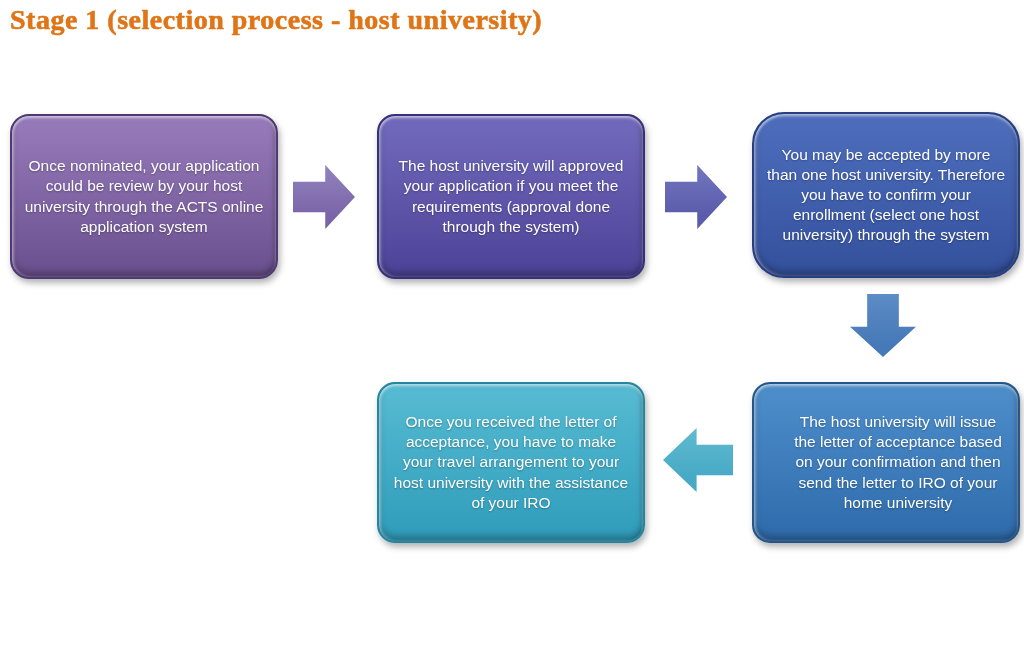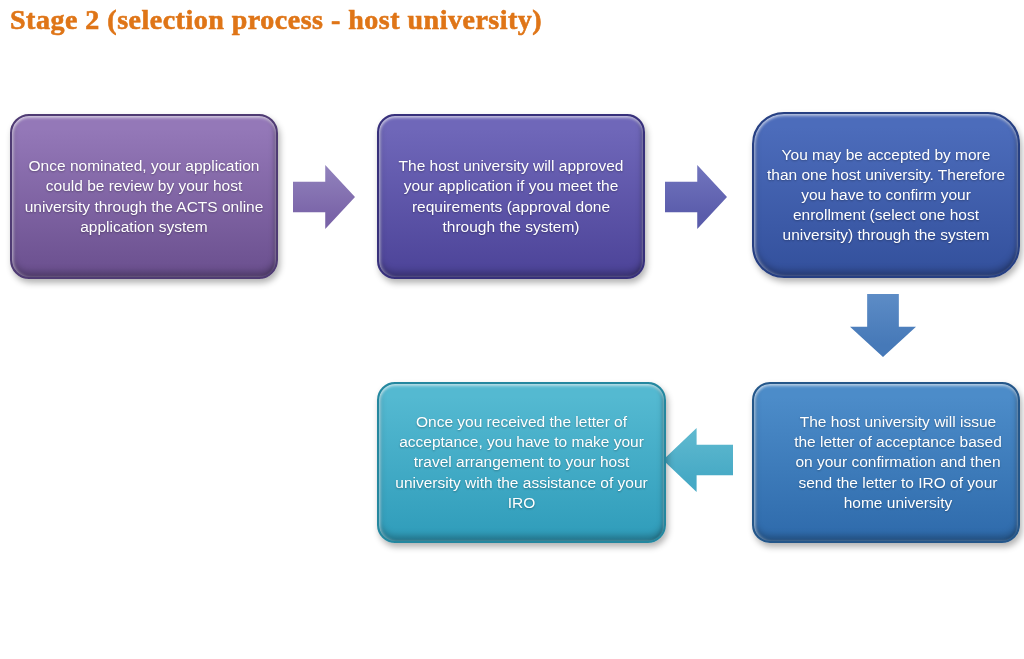--- a/index.html
+++ b/index.html
@@ -47,21 +47,21 @@
     color: #ffffff;
     text-align: center;
     font-size: 15.5px;
     line-height: 1.3;
     text-shadow: 0 1px 2px rgba(0,0,0,0.30);
   }
   .box-1 { left: 10px;  top: 114px; width: 268px; height: 165px; border-radius: 19px; }
   .box-2 { left: 377px; top: 114px; width: 268px; height: 165px; }
   .box-3 { left: 752px; top: 112px; width: 268px; height: 166px; border-radius: 32px; }
   .box-4 { left: 752px; top: 382px; width: 268px; height: 161px; padding-left: 36px; }
-  .box-5 { left: 377px; top: 382px; width: 289px; height: 161px; }
+  .box-5 { left: 377px; top: 382px; width: 268px; height: 161px; }
 
   .flow-arrow {
     position: absolute;
     background: linear-gradient(180deg, var(--light, #999) 0%, var(--fill, #777) 80%);
     filter: drop-shadow(2px 3px 2px rgba(0,0,0,0.35));
   }
   .arrow-right {
     clip-path: polygon(0% 26%, 52% 26%, 52% 0%, 100% 50%, 52% 100%, 52% 74%, 0% 74%);
   }
   .arrow-down {
@@ -73,21 +73,21 @@
   .arrow-1 { left: 293px; top: 165px; width: 62px; height: 64px; }
   .arrow-2 { left: 665px; top: 165px; width: 62px; height: 64px; }
   .arrow-3 { left: 850px; top: 294px; width: 66px; height: 63px; }
   .arrow-4 { left: 663px; top: 428px; width: 70px; height: 64px; }
 </style>
 </head>
 <body>
 
 <div class="canvas">
 
-  <h1 class="slide-title" style="--fill: #df7517;">Stage 2 (selection process - host university)</h1>
+  <h1 class="slide-title" style="--fill: #df7517;">Stage 1 (selection process - host university)</h1>
 
   <div class="flow-box box-1" style="--top: #9478b8; --bottom: #6a4f8e; --border: #4f3b73;">
     <span>Once nominated, your application could be review by your host university through the ACTS online application system</span>
   </div>
 
   <div class="flow-arrow arrow-right arrow-1" style="--light: #9283bd; --fill: #7a64a8;"></div>
 
   <div class="flow-box box-2" style="--top: #6f67b9; --bottom: #4c4398; --border: #37307b;">
     <span>The host university will approved your application if you meet the requirements (approval done through the system)</span>
   </div>

